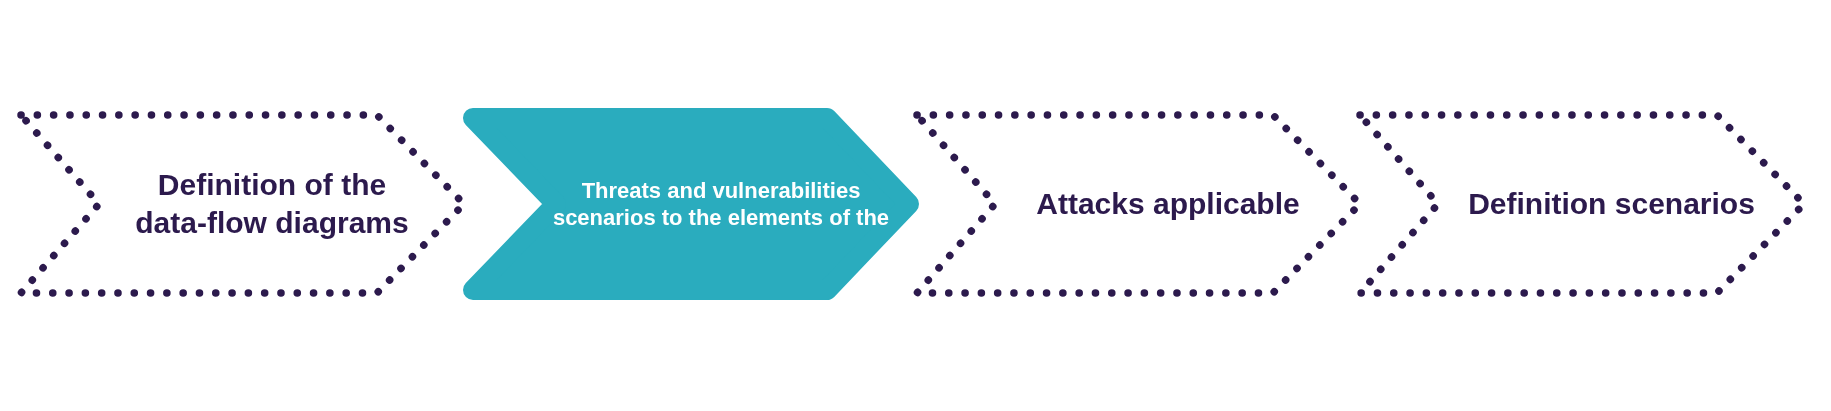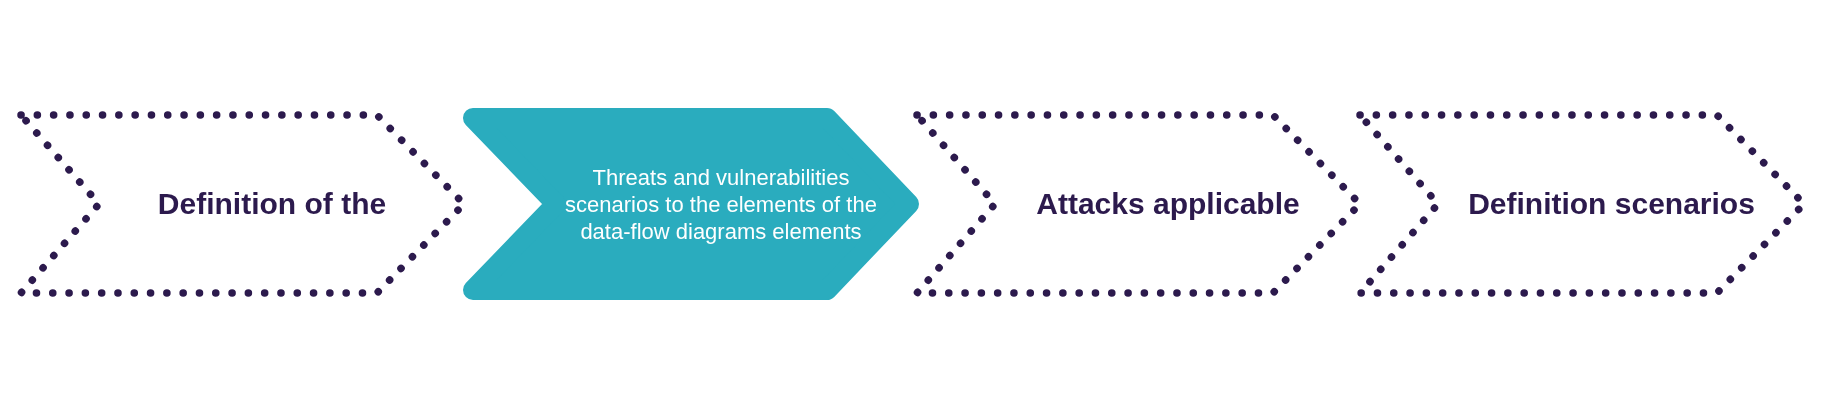--- a/index.html
+++ b/index.html
@@ -58,51 +58,51 @@
     font-size: 30px;
     font-weight: 700;
     line-height: 38px;
     letter-spacing: 0px;
     white-space: nowrap;
   }
   .label.light span {
     display: block;
     color: #ffffff;
     font-size: 22px;
-    font-weight: 400;
+    font-weight: 700;
     line-height: 27px;
     white-space: nowrap;
   }
   .chevron.step-1 { left: 14px;   width: 458px; }
   .chevron.step-2 { left: 461px;  width: 462px; }
   .chevron.step-3 { left: 910px;  width: 458px; }
   .chevron.step-4 { left: 1353px; width: 459px; }
 </style>
 </head>
 <body>
 
 <div class="canvas">
 
   <div class="chevron step-1">
     <svg width="458" height="192" viewBox="0 0 458 192" aria-hidden="true">
       <path class="dotted-path" d="M 7 7 L 363 7 L 450 96 L 363 185 L 7 185 L 85 96 Z"></path>
     </svg>
     <div class="label dark">
       <span>Definition of the</span>
+      <span>data-flow diagrams</span>
     </div>
   </div>
 
   <div class="chevron step-2">
     <svg width="462" height="192" viewBox="0 0 462 192" aria-hidden="true">
       <path class="filled-path" d="M 12 10 L 366 10 L 448 96 L 366 182 L 12 182 L 95 96 Z"></path>
     </svg>
     <div class="label light">
       <span>Threats and vulnerabilities</span>
       <span>scenarios to the elements of the</span>
-      <span>data-flow diagrams elements</span>
     </div>
   </div>
 
   <div class="chevron step-3">
     <svg width="458" height="192" viewBox="0 0 458 192" aria-hidden="true">
       <path class="dotted-path" d="M 7 7 L 363 7 L 450 96 L 363 185 L 7 185 L 85 96 Z"></path>
     </svg>
     <div class="label dark">
       <span>Attacks applicable</span>
     </div>

